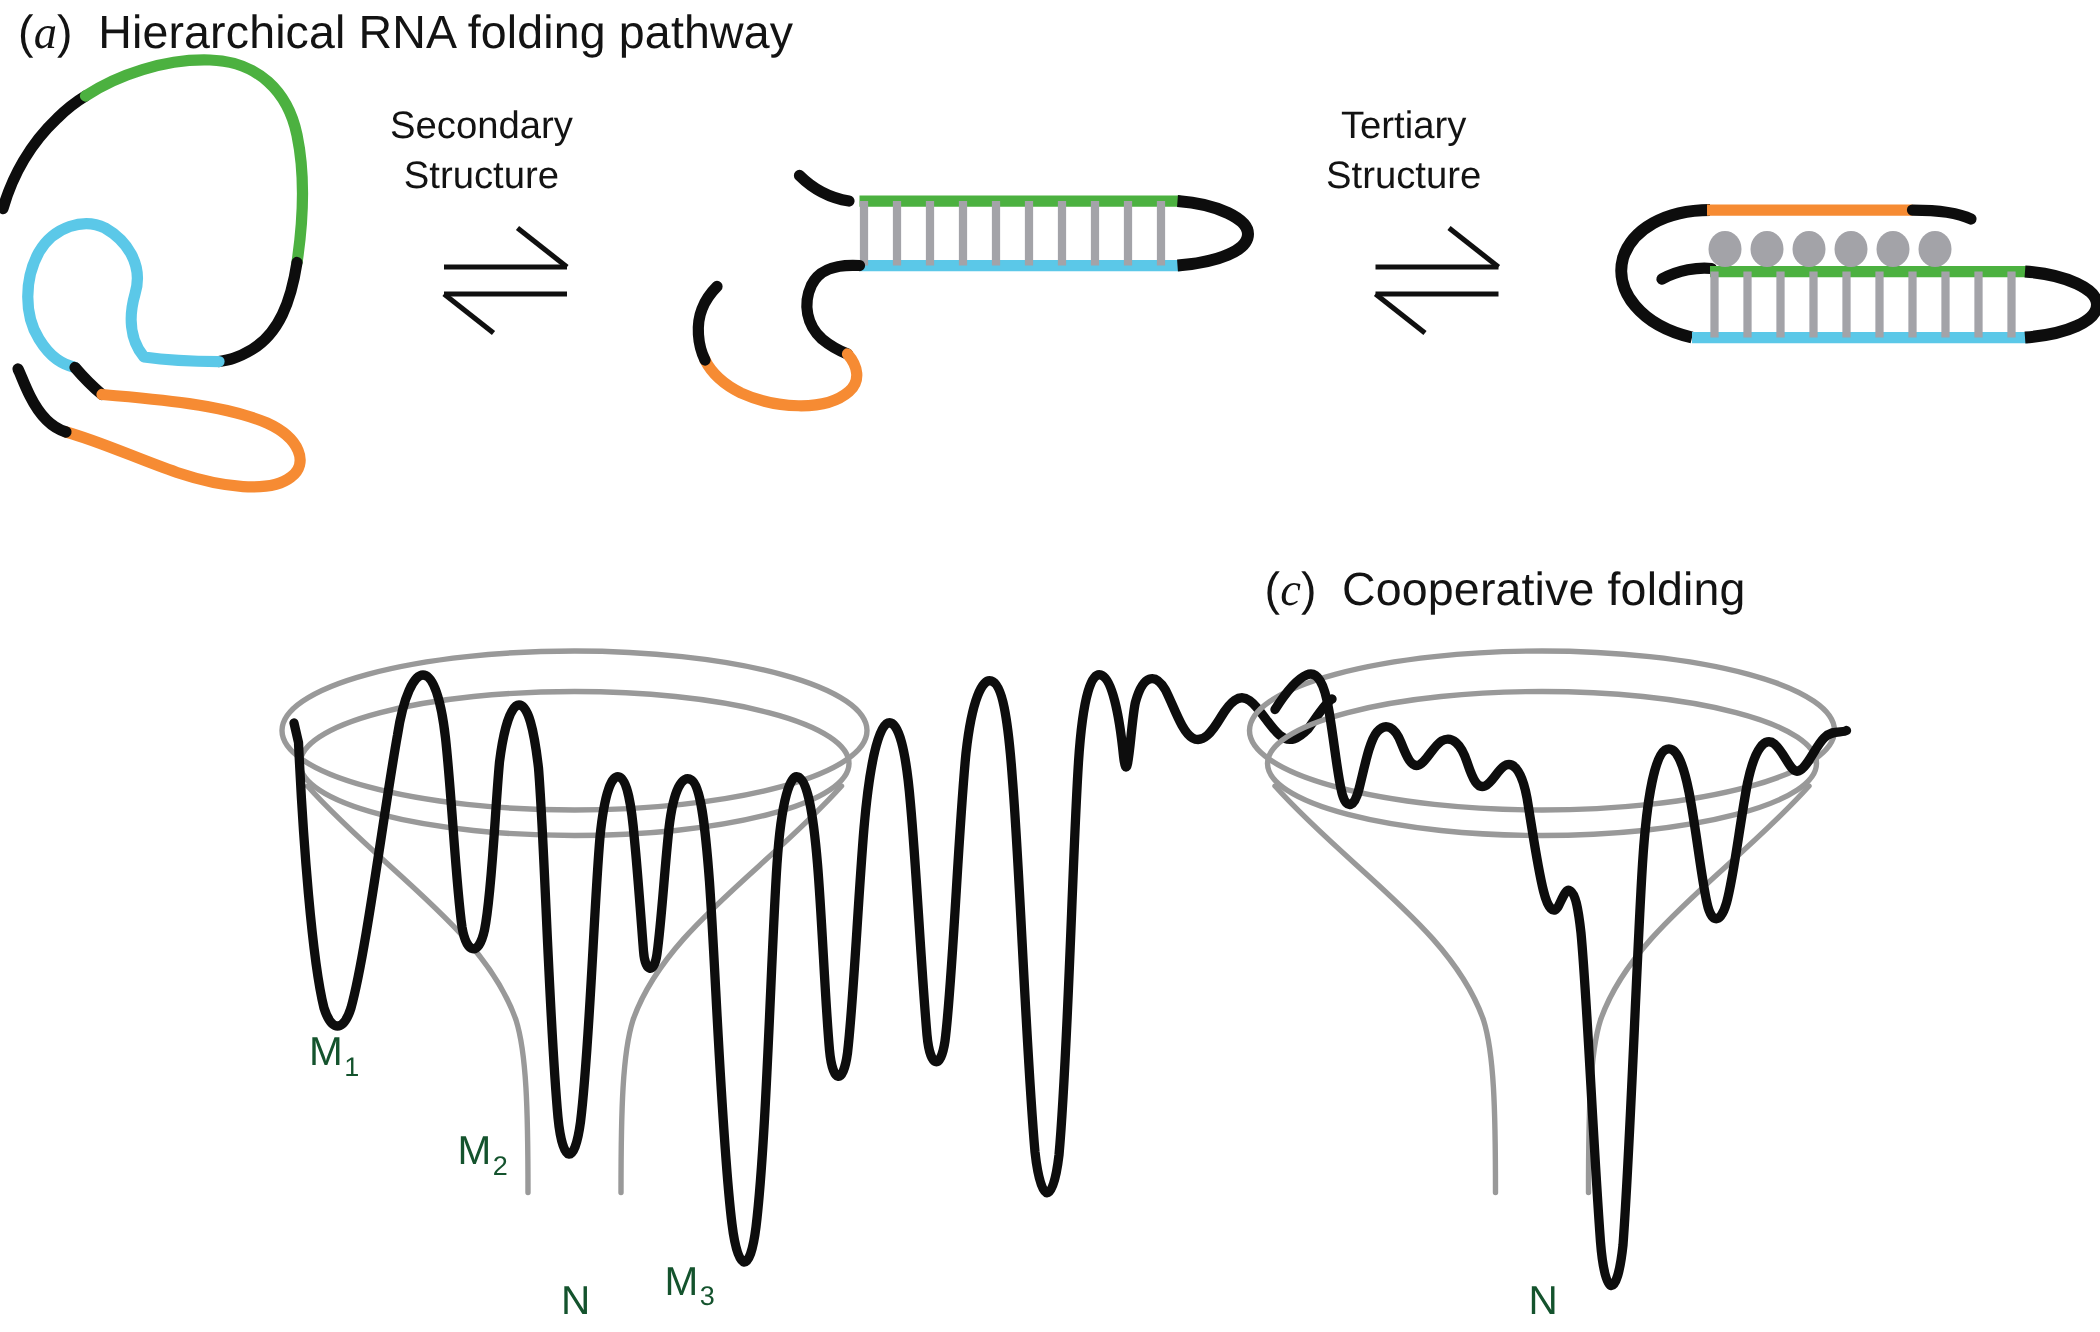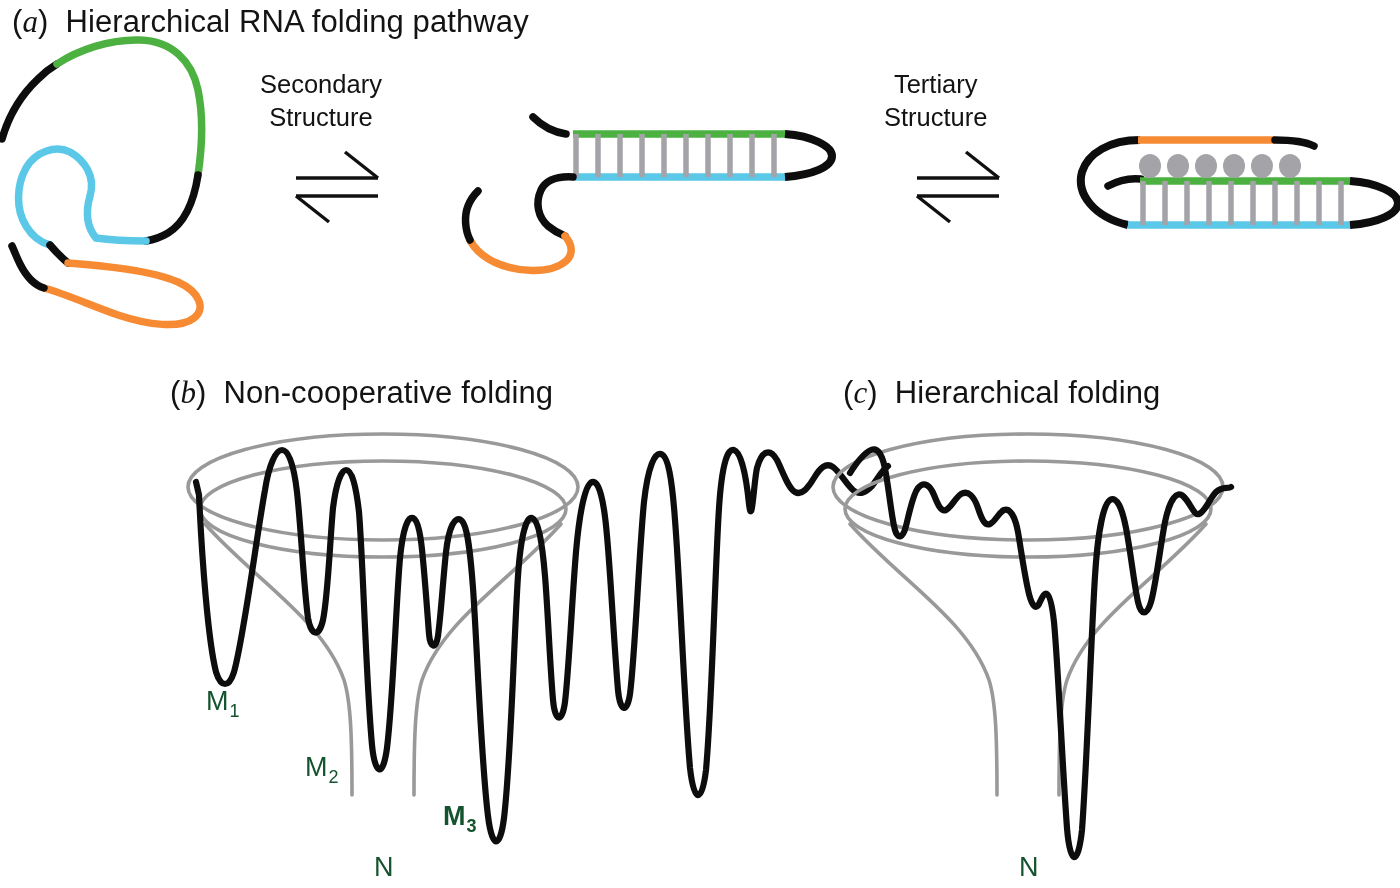--- a/index.html
+++ b/index.html
@@ -67,39 +67,36 @@
   }
   .well-label sub {
     font-size: 18px;
     vertical-align: baseline;
     position: relative;
     top: 7px;
     left: 1px;
   }
   #label-m1 { left: 206px; top: 686px; }
   #label-m2 { left: 305px; top: 752px; text-align: center; }
-  #label-m3 { left: 443px; top: 801px; font-weight: bold; }
+  #label-m3 { left: 443px; top: 839px; }
   #label-n-b  { left: 374px; top: 852px; }
   #label-n-c  { left: 1019px; top: 852px; }
 </style>
 </head>
 <body>
 
 <div id="figure-root">
 
   <div class="panel-heading" id="heading-a">
     <span class="panel-letter"><span class="paren">(</span><span>a</span><span class="paren">)</span></span><span class="heading-gap"></span><span>Hierarchical RNA folding pathway</span>
   </div>
 
-  <div class="panel-heading" id="heading-b">
-    <span class="panel-letter"><span class="paren">(</span><span>b</span><span class="paren">)</span></span><span class="heading-gap"></span><span>Non-cooperative folding</span>
-  </div>
 
   <div class="panel-heading" id="heading-c">
-    <span class="panel-letter"><span class="paren">(</span><span>c</span><span class="paren">)</span></span><span class="heading-gap"></span><span>Hierarchical folding</span>
+    <span class="panel-letter"><span class="paren">(</span><span>c</span><span class="paren">)</span></span><span class="heading-gap"></span><span>Cooperative folding</span>
   </div>
 
   <div class="arrow-label" id="label-secondary">
     <div>Secondary</div>
     <div>Structure</div>
   </div>
 
   <div class="arrow-label" id="label-tertiary">
     <div>Tertiary</div>
     <div>Structure</div>

